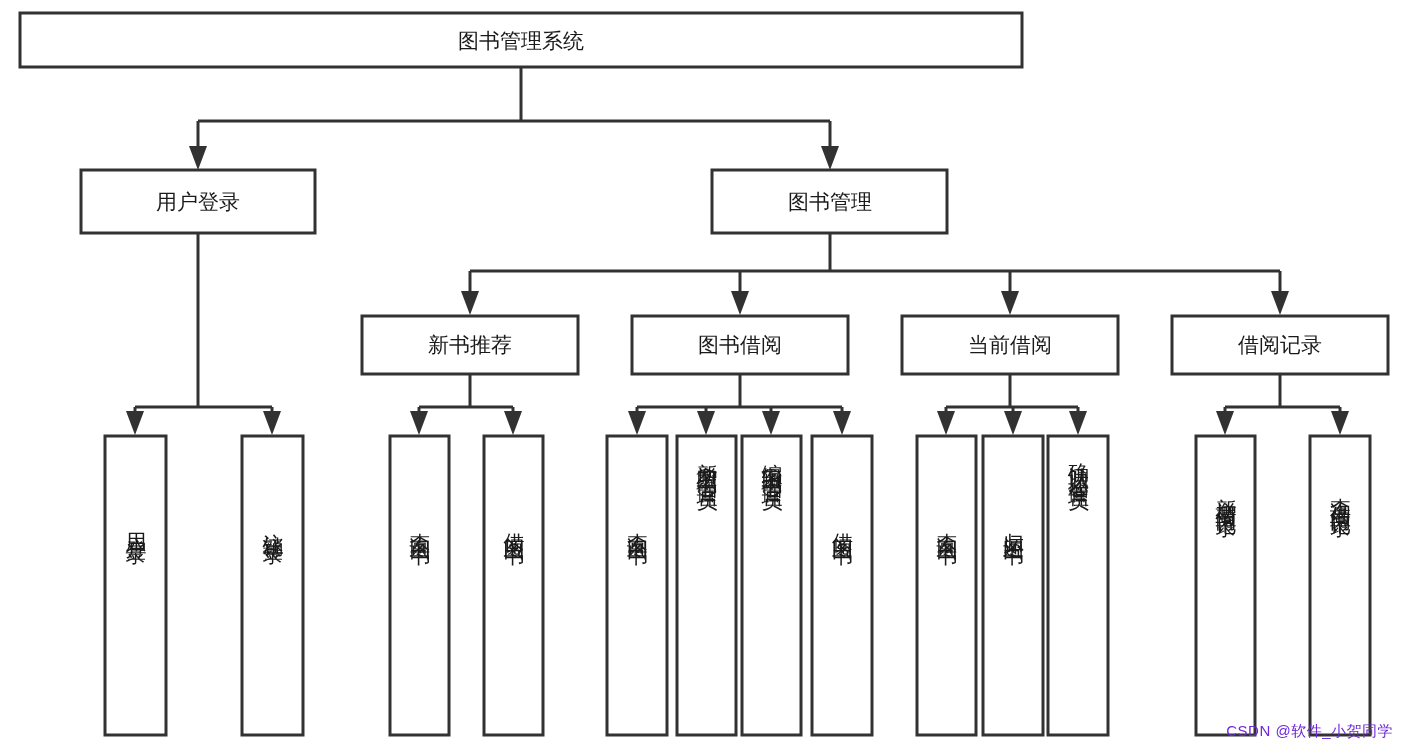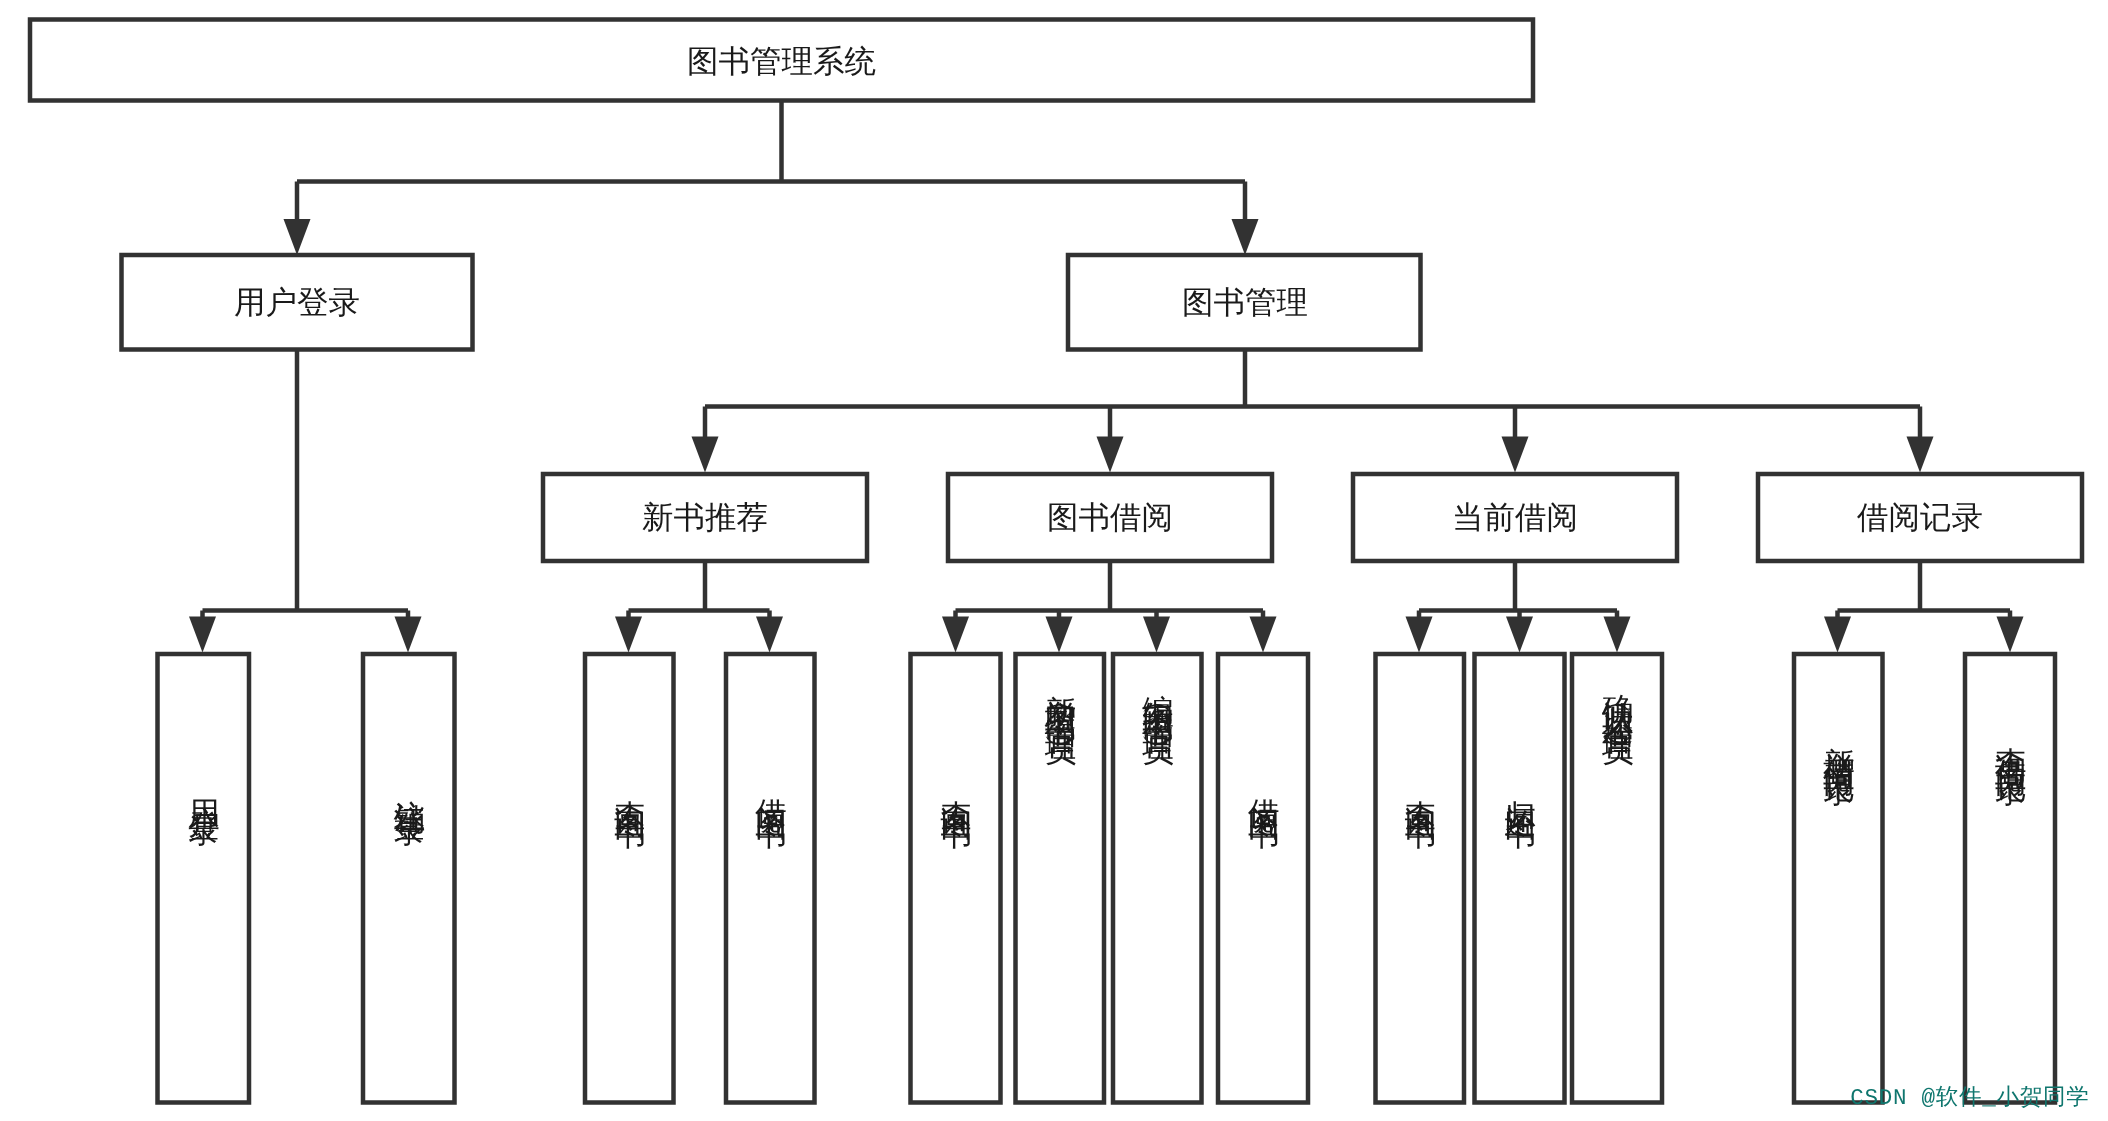--- a/index.html
+++ b/index.html
@@ -65,23 +65,23 @@
     font-size: 21px;
     line-height: 1;
     letter-spacing: 4px;
     color: #1a1a1a;
     white-space: nowrap;
   }
   .watermark {
     position: absolute;
     right: 12px;
     bottom: 6px;
-    font-family: Liberation Mono, monospace;
+    font-family: Liberation Sans, sans-serif;
     font-size: 15px;
-    color: #0f766e;
+    color: #6d28d9;
     white-space: nowrap;
     letter-spacing: 0.5px;
   }
 </style>
 </head>
 <body>
 
 <div id="diagram-root">
 
   <svg id="diagram-svg" viewBox="0 0 1405 747">

